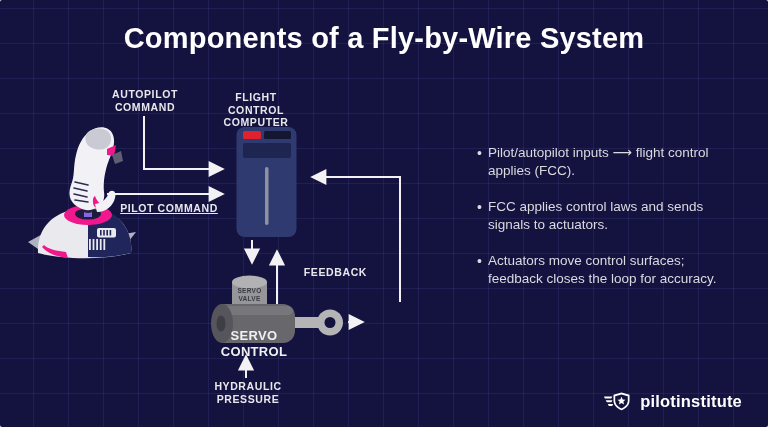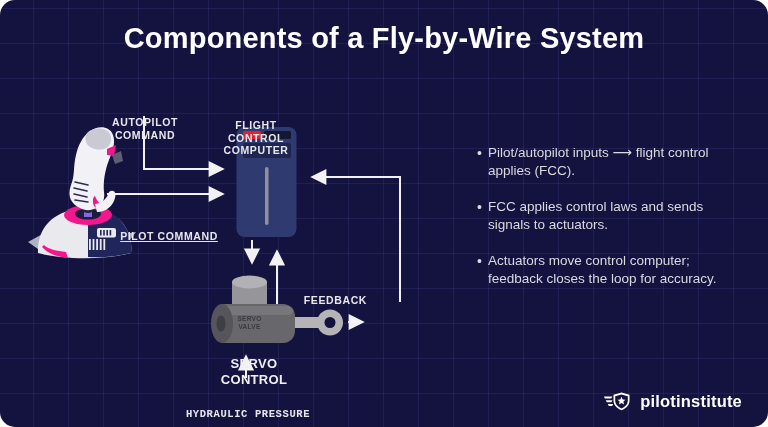--- a/index.html
+++ b/index.html
@@ -1,39 +1,39 @@
 <!DOCTYPE html>
 <html><head>
 <meta charset="utf-8">
 <style>
   html,body{margin:0;padding:0;background:#ffffff;font-family:"Liberation Sans","DejaVu Sans",sans-serif;}
   .canvas{
-    position:relative;width:768px;height:427px;border-radius:15px;overflow:hidden;
+    position:relative;width:768px;height:427px;border-radius:2px;overflow:hidden;
     background-color:#14123f;
     background-image:
       linear-gradient(to right, rgba(130,150,255,0.10) 1px, transparent 1px),
       linear-gradient(to bottom, rgba(130,150,255,0.10) 1px, transparent 1px);
     background-size:35px 35px;
     background-position:33px 8px;
   }
   .title{
     position:absolute;top:22px;left:0;width:100%;
     text-align:center;color:#ffffff;font-size:29px;font-weight:700;letter-spacing:0.2px;
   }
   svg.diagram{position:absolute;left:0;top:0;}
   .lbl{
     position:absolute;color:#e8e8ec;font-weight:700;font-size:10.5px;
-    letter-spacing:0.6px;line-height:1.2;text-align:center;text-transform:uppercase;margin-top:28px;
+    letter-spacing:0.6px;line-height:1.2;text-align:center;text-transform:uppercase;
   }
   .lbl-autopilot{left:103px;top:88px;width:84px;}
   .lbl-fcc{left:210px;top:91px;width:92px;}
   .lbl-pilot{left:114px;top:202px;width:110px;text-decoration:underline;}
   .lbl-feedback{left:287px;top:266px;width:80px;text-align:right;}
   .lbl-aircraft{left:374px;top:309px;width:72px;text-align:left;}
-  .lbl-hydraulic{left:182px;top:380px;width:132px;font-family:Liberation Mono, monospace;}
+  .lbl-hydraulic{left:182px;top:380px;width:132px;}
   .lbl-servo-valve{left:232px;top:287px;width:35px;font-size:6.5px;letter-spacing:0.3px;color:#3a3a42;}
   .lbl-servo-control{left:217px;top:328px;width:74px;font-size:13px;letter-spacing:0.3px;color:#f0f0f2;}
   .bullets{
     position:absolute;left:477px;top:144px;width:254px;
     color:#dadae0;font-size:13.5px;line-height:18px;font-weight:500;
   }
   .bullet-item{display:flex;margin-bottom:18px;}
   .bullet-dot{width:11px;flex:0 0 11px;font-size:14px;line-height:18px;color:#dadae0;}
   .logo{
     position:absolute;right:26px;bottom:16px;display:flex;align-items:center;gap:9px;
@@ -146,21 +146,21 @@
     <div class="bullet-item">
       <span class="bullet-dot">•</span>
       <span>Pilot/autopilot inputs ⟶ flight control applies (FCC).</span>
     </div>
     <div class="bullet-item">
       <span class="bullet-dot">•</span>
       <span>FCC applies control laws and sends signals to actuators.</span>
     </div>
     <div class="bullet-item">
       <span class="bullet-dot">•</span>
-      <span>Actuators move control computer; feedback closes the loop for accuracy.</span>
+      <span>Actuators move control surfaces; feedback closes the loop for accuracy.</span>
     </div>
   </div>
 
   <div class="logo">
     <svg width="27" height="19" viewBox="0 0 27 19">
       <g fill="#ffffff">
         <polygon points="0,4.4 8.5,4.4 7.2,6.4 0.8,6.4"></polygon>
         <polygon points="1.8,8.2 8.5,8.2 7.4,10.2 2.8,10.2"></polygon>
         <polygon points="3.8,12 9.2,12 8.2,14 4.8,14"></polygon>
         <path d="M17.5 0.5 L25.5 2.8 V8.6 C25.5 13.2 22.3 16.4 17.5 18.3 C12.7 16.4 9.5 13.2 9.5 8.6 V2.8 Z"></path>

